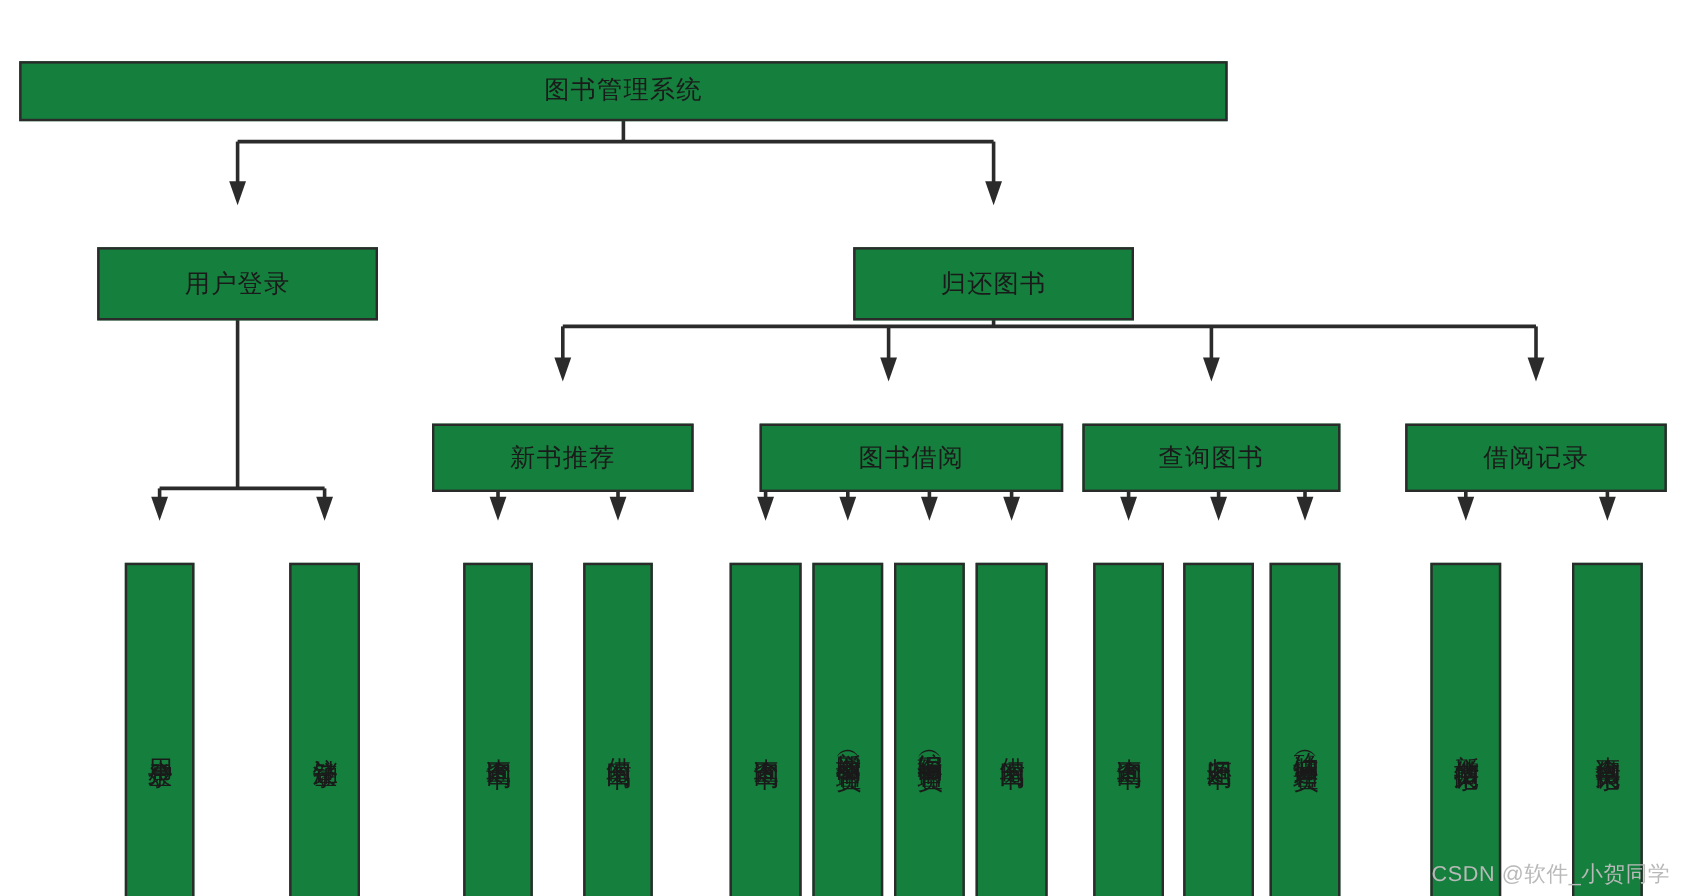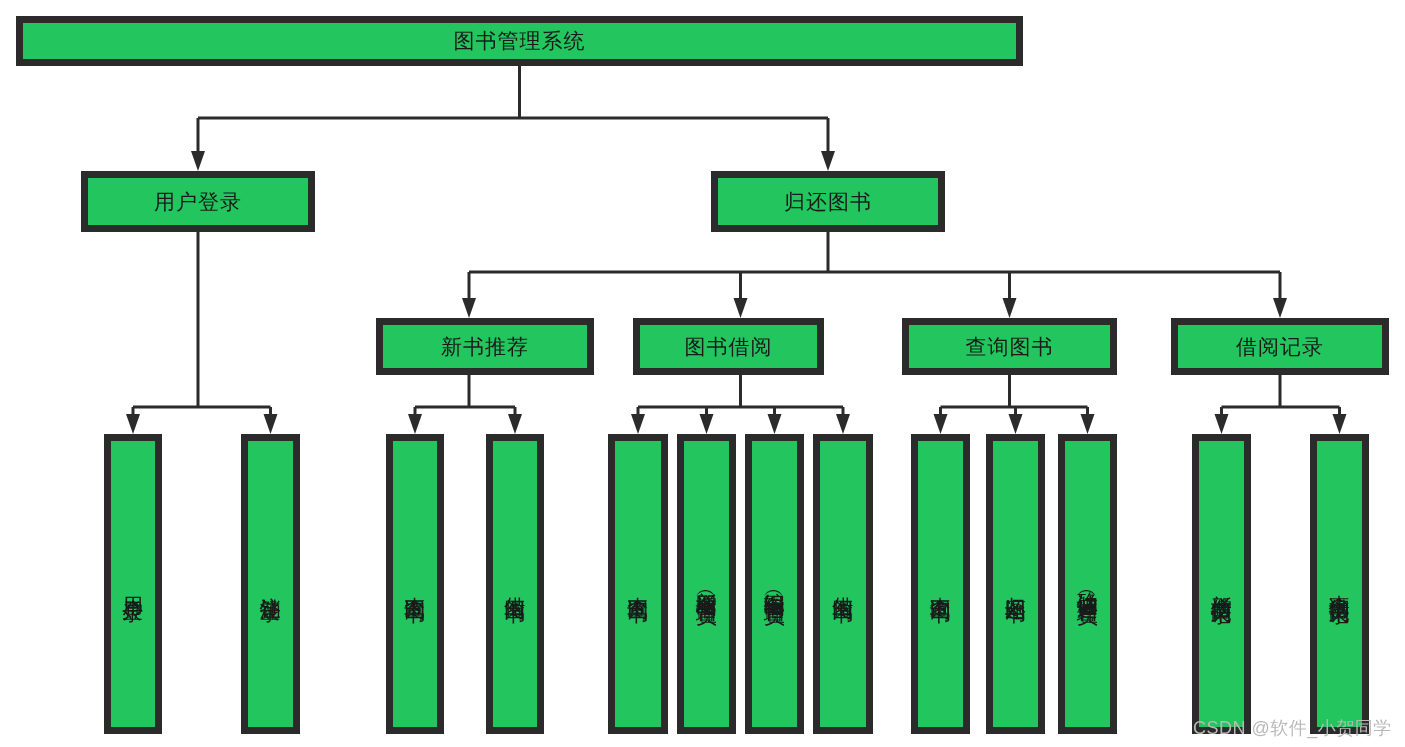--- a/index.html
+++ b/index.html
@@ -21,26 +21,27 @@
     position: absolute;
     left: 0;
     top: 0;
     width: 1405px;
     height: 747px;
     pointer-events: none;
   }
   .node {
     position: absolute;
     box-sizing: border-box;
-    background: #22c55e;
-    border: 7px solid #737373;
+    background: #15803d;
+    border: 2px solid #737373;
     display: flex;
     align-items: center;
     justify-content: center;
     color: #1a1a1a;
+    margin-top: 35px;
   }
   .node.horiz .node-label {
     font-size: 21px;
     line-height: 1.1;
     letter-spacing: 1px;
     white-space: nowrap;
   }
   .node.vert {
     align-items: center;
     justify-content: center;
@@ -124,24 +125,24 @@
   <div id="nodes">
       <div class="node horiz" style="left: 16px; top: 16px; width: 1007px; height: 50px; border-color: rgb(43, 43, 43); color: rgb(26, 26, 26);">
         <span class="node-label">图书管理系统</span>
       </div>
       <div class="node horiz" style="left: 81px; top: 171px; width: 234px; height: 61px; border-color: rgb(43, 43, 43); color: rgb(26, 26, 26);">
         <span class="node-label">用户登录</span>
       </div>
       <div class="node horiz" style="left: 711px; top: 171px; width: 234px; height: 61px; border-color: rgb(43, 43, 43); color: rgb(26, 26, 26);">
         <span class="node-label">归还图书</span>
       </div>
-      <div class="node horiz" style="left: 376px; top: 318px; width: 218px; height: 57px; border-color: rgb(43, 43, 43); color: rgb(26, 26, 26);">
+      <div class="node horiz" style="left: 360px; top: 318px; width: 218px; height: 57px; border-color: rgb(43, 43, 43); color: rgb(26, 26, 26);">
         <span class="node-label">新书推荐</span>
       </div>
-      <div class="node horiz" style="left: 633px; top: 318px; width: 191px; height: 57px; border-color: rgb(43, 43, 43); color: rgb(26, 26, 26);">
+      <div class="node horiz" style="left: 633px; top: 318px; width: 253px; height: 57px; border-color: rgb(43, 43, 43); color: rgb(26, 26, 26);">
         <span class="node-label">图书借阅</span>
       </div>
       <div class="node horiz" style="left: 902px; top: 318px; width: 215px; height: 57px; border-color: rgb(43, 43, 43); color: rgb(26, 26, 26);">
         <span class="node-label">查询图书</span>
       </div>
       <div class="node horiz" style="left: 1171px; top: 318px; width: 218px; height: 57px; border-color: rgb(43, 43, 43); color: rgb(26, 26, 26);">
         <span class="node-label">借阅记录</span>
       </div>
       <div class="node vert" style="left: 104px; top: 434px; width: 58px; height: 300px; border-color: rgb(43, 43, 43); color: rgb(26, 26, 26);">
         <span class="node-label">用户登录</span>

